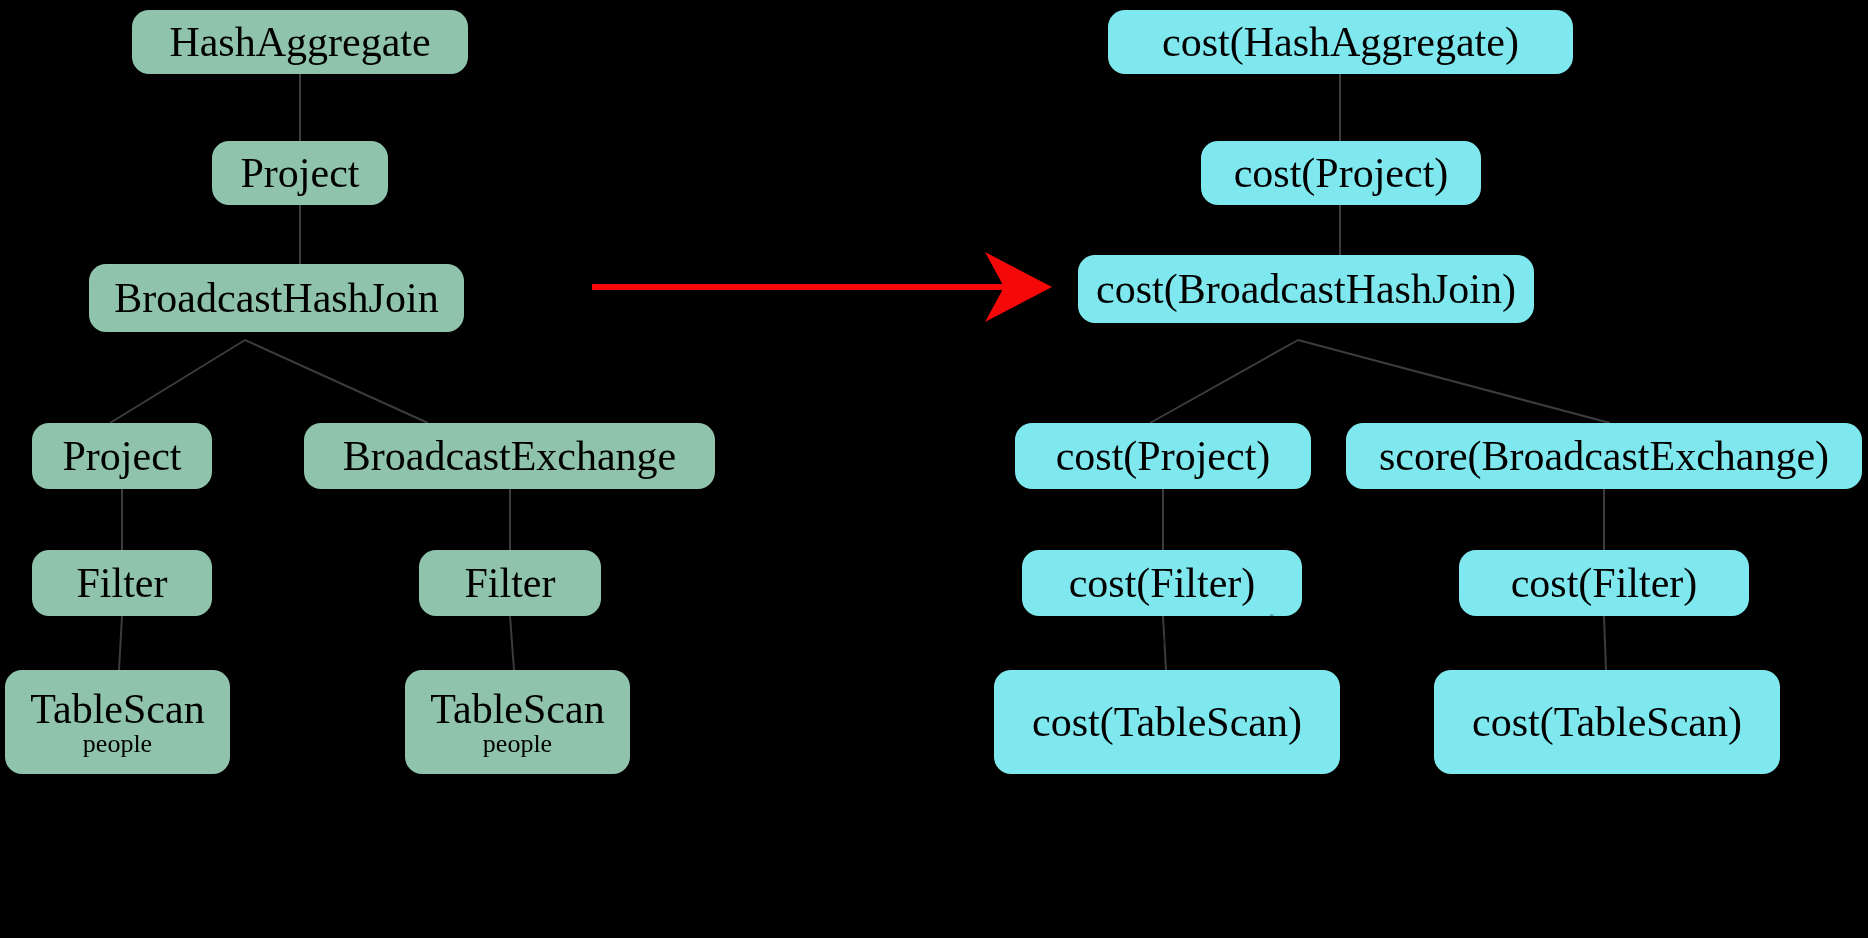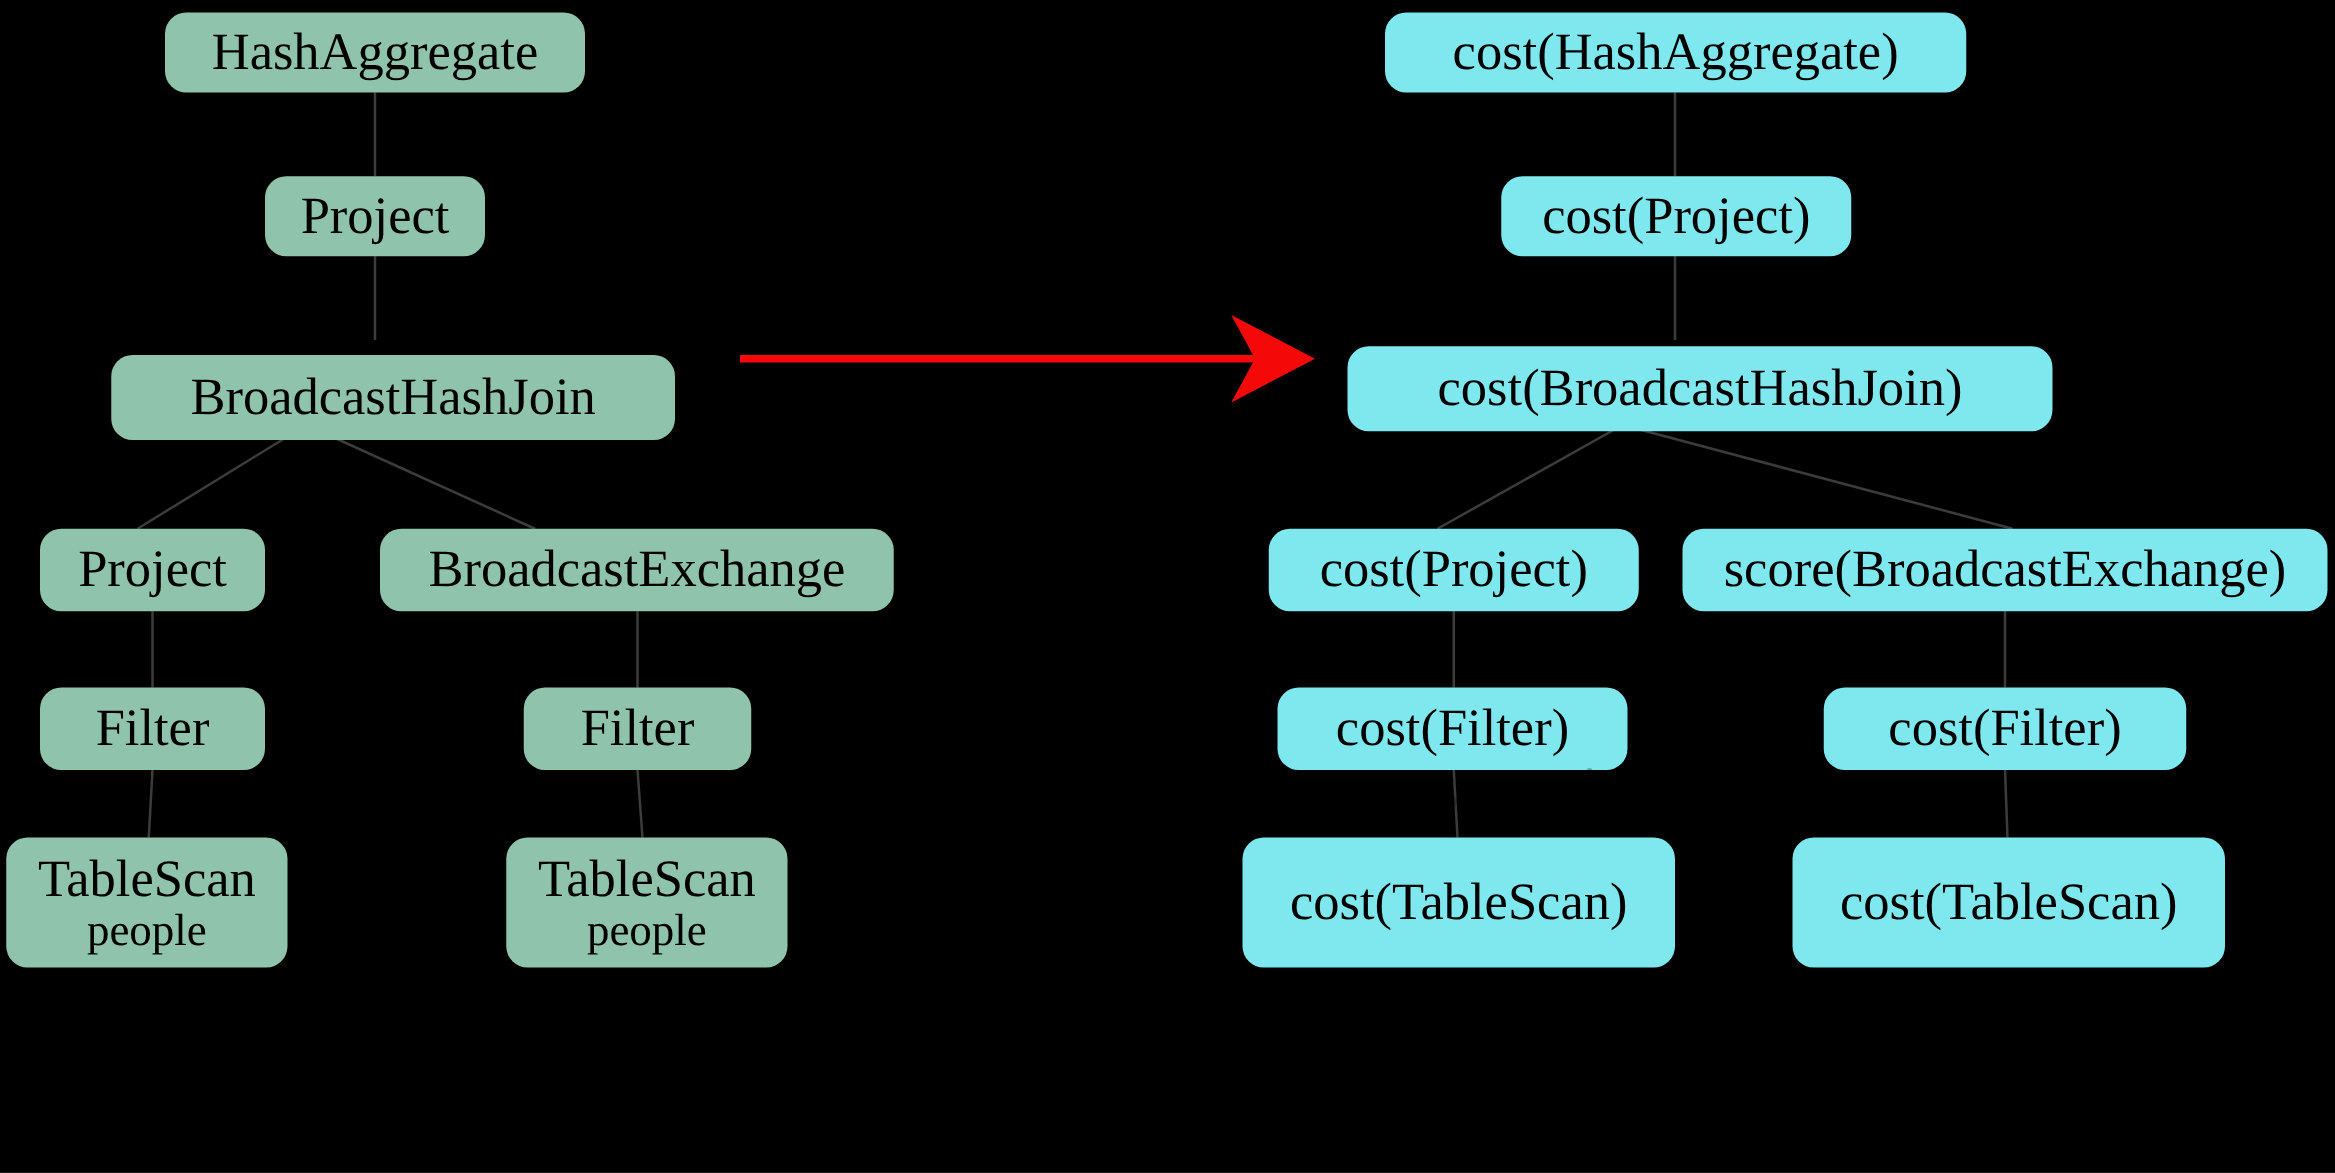--- a/index.html
+++ b/index.html
@@ -2,21 +2,21 @@
 <html style="--green: #8fc3ac; --cyan: #7fe8ee; --edge: #3c3c3c; --arrow: #f40808; --wm: #b8b8b8;"><head>
 <meta charset="utf-8">
 <style>
   html,body{margin:0;padding:0;background:#000;}
   #canvas{position:relative;width:1868px;height:938px;background:#000;overflow:hidden;
           font-family:"Liberation Serif","DejaVu Serif",serif;}
   #edges{position:absolute;left:0;top:0;z-index:1;}
   .node{position:absolute;z-index:2;display:flex;flex-direction:column;align-items:center;
         justify-content:center;border-radius:17px;color:#000;text-align:center;line-height:1;}
   .node .main{font-size:42px;white-space:nowrap;}
-  .node .sub{font-size:36px;margin-top:1px;white-space:nowrap;}
+  .node .sub{font-size:26px;margin-top:1px;white-space:nowrap;}
   .green{background:var(--green,#8fc3ac);}
   .cyan{background:var(--cyan,#7fe8ee);text-align:center;}
   .edge{stroke:var(--edge,#3c3c3c);stroke-width:2;}
   .arrow-line{stroke:var(--arrow,#f40808);stroke-width:6;}
   .arrow-head{fill:var(--arrow,#f40808);}
   #watermark{position:absolute;left:1153px;top:603px;z-index:3;font-size:46px;
              color:var(--wm,#b8b8b8);mix-blend-mode:multiply;white-space:nowrap;
              letter-spacing:1px;}
 </style>
 </head>
@@ -49,21 +49,21 @@
       <polygon class="arrow-head" points="1052,287 985,252 1004,287 985,322"></polygon>
     </g>
   </svg>
 
   <div class="node green" style="left:132px;top:10px;width:336px;height:64px">
     <span class="main">HashAggregate</span>
     </div>
   <div class="node green" style="left:212px;top:141px;width:176px;height:64px">
     <span class="main">Project</span>
     </div>
-  <div class="node green" style="left:89px;top:284px;width:451px;height:68px">
+  <div class="node green" style="left:89px;top:264px;width:375px;height:68px">
     <span class="main">BroadcastHashJoin</span>
     </div>
   <div class="node green" style="left:32px;top:423px;width:180px;height:66px">
     <span class="main">Project</span>
     </div>
   <div class="node green" style="left:304px;top:423px;width:411px;height:66px">
     <span class="main">BroadcastExchange</span>
     </div>
   <div class="node green" style="left:32px;top:550px;width:180px;height:66px">
     <span class="main">Filter</span>
@@ -79,21 +79,21 @@
     <span class="main">TableScan</span>
     <span class="sub">people</span>
     </div>
 
   <div class="node cyan" style="left:1108px;top:10px;width:465px;height:64px">
     <span class="main">cost(HashAggregate)</span>
     </div>
   <div class="node cyan" style="left:1201px;top:141px;width:280px;height:64px">
     <span class="main">cost(Project)</span>
     </div>
-  <div class="node cyan" style="left:1078px;top:277px;width:564px;height:68px">
+  <div class="node cyan" style="left:1078px;top:255px;width:456px;height:68px">
     <span class="main">cost(BroadcastHashJoin)</span>
     </div>
   <div class="node cyan" style="left:1015px;top:423px;width:296px;height:66px">
     <span class="main">cost(Project)</span>
     </div>
   <div class="node cyan" style="left:1346px;top:423px;width:516px;height:66px">
     <span class="main">score(BroadcastExchange)</span>
     </div>
   <div class="node cyan" style="left:1022px;top:550px;width:280px;height:66px">
     <span class="main">cost(Filter)</span>

